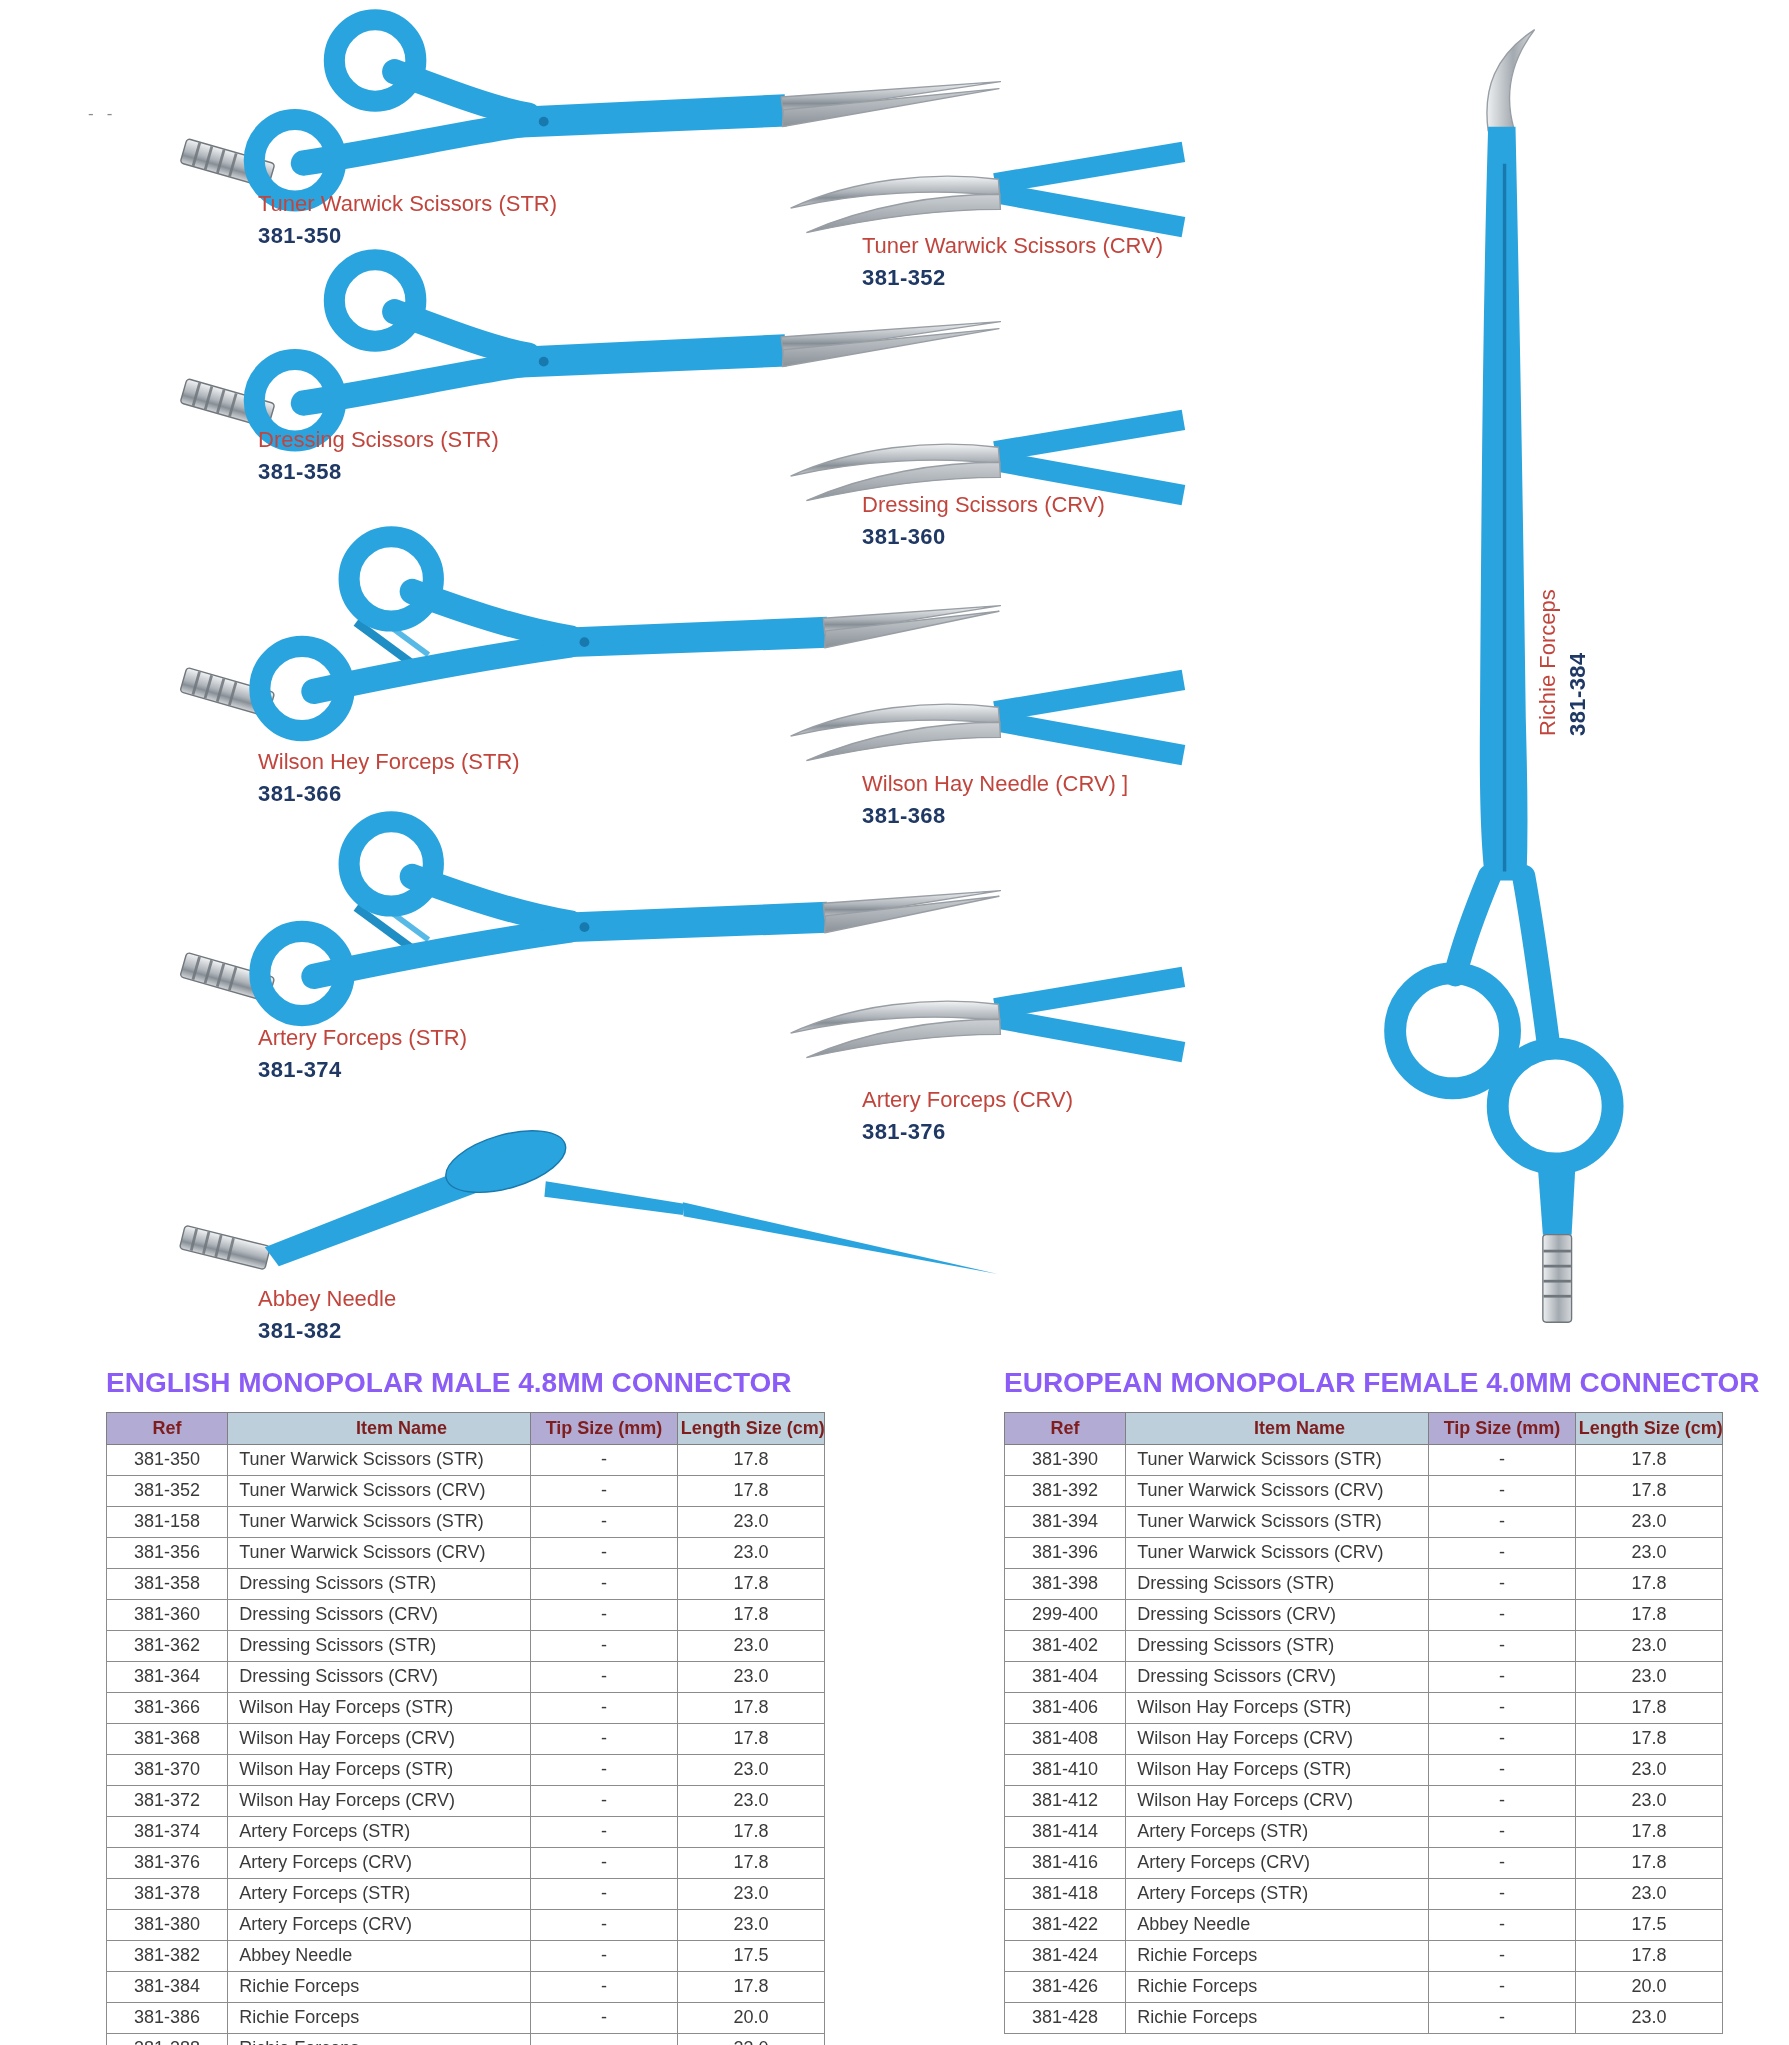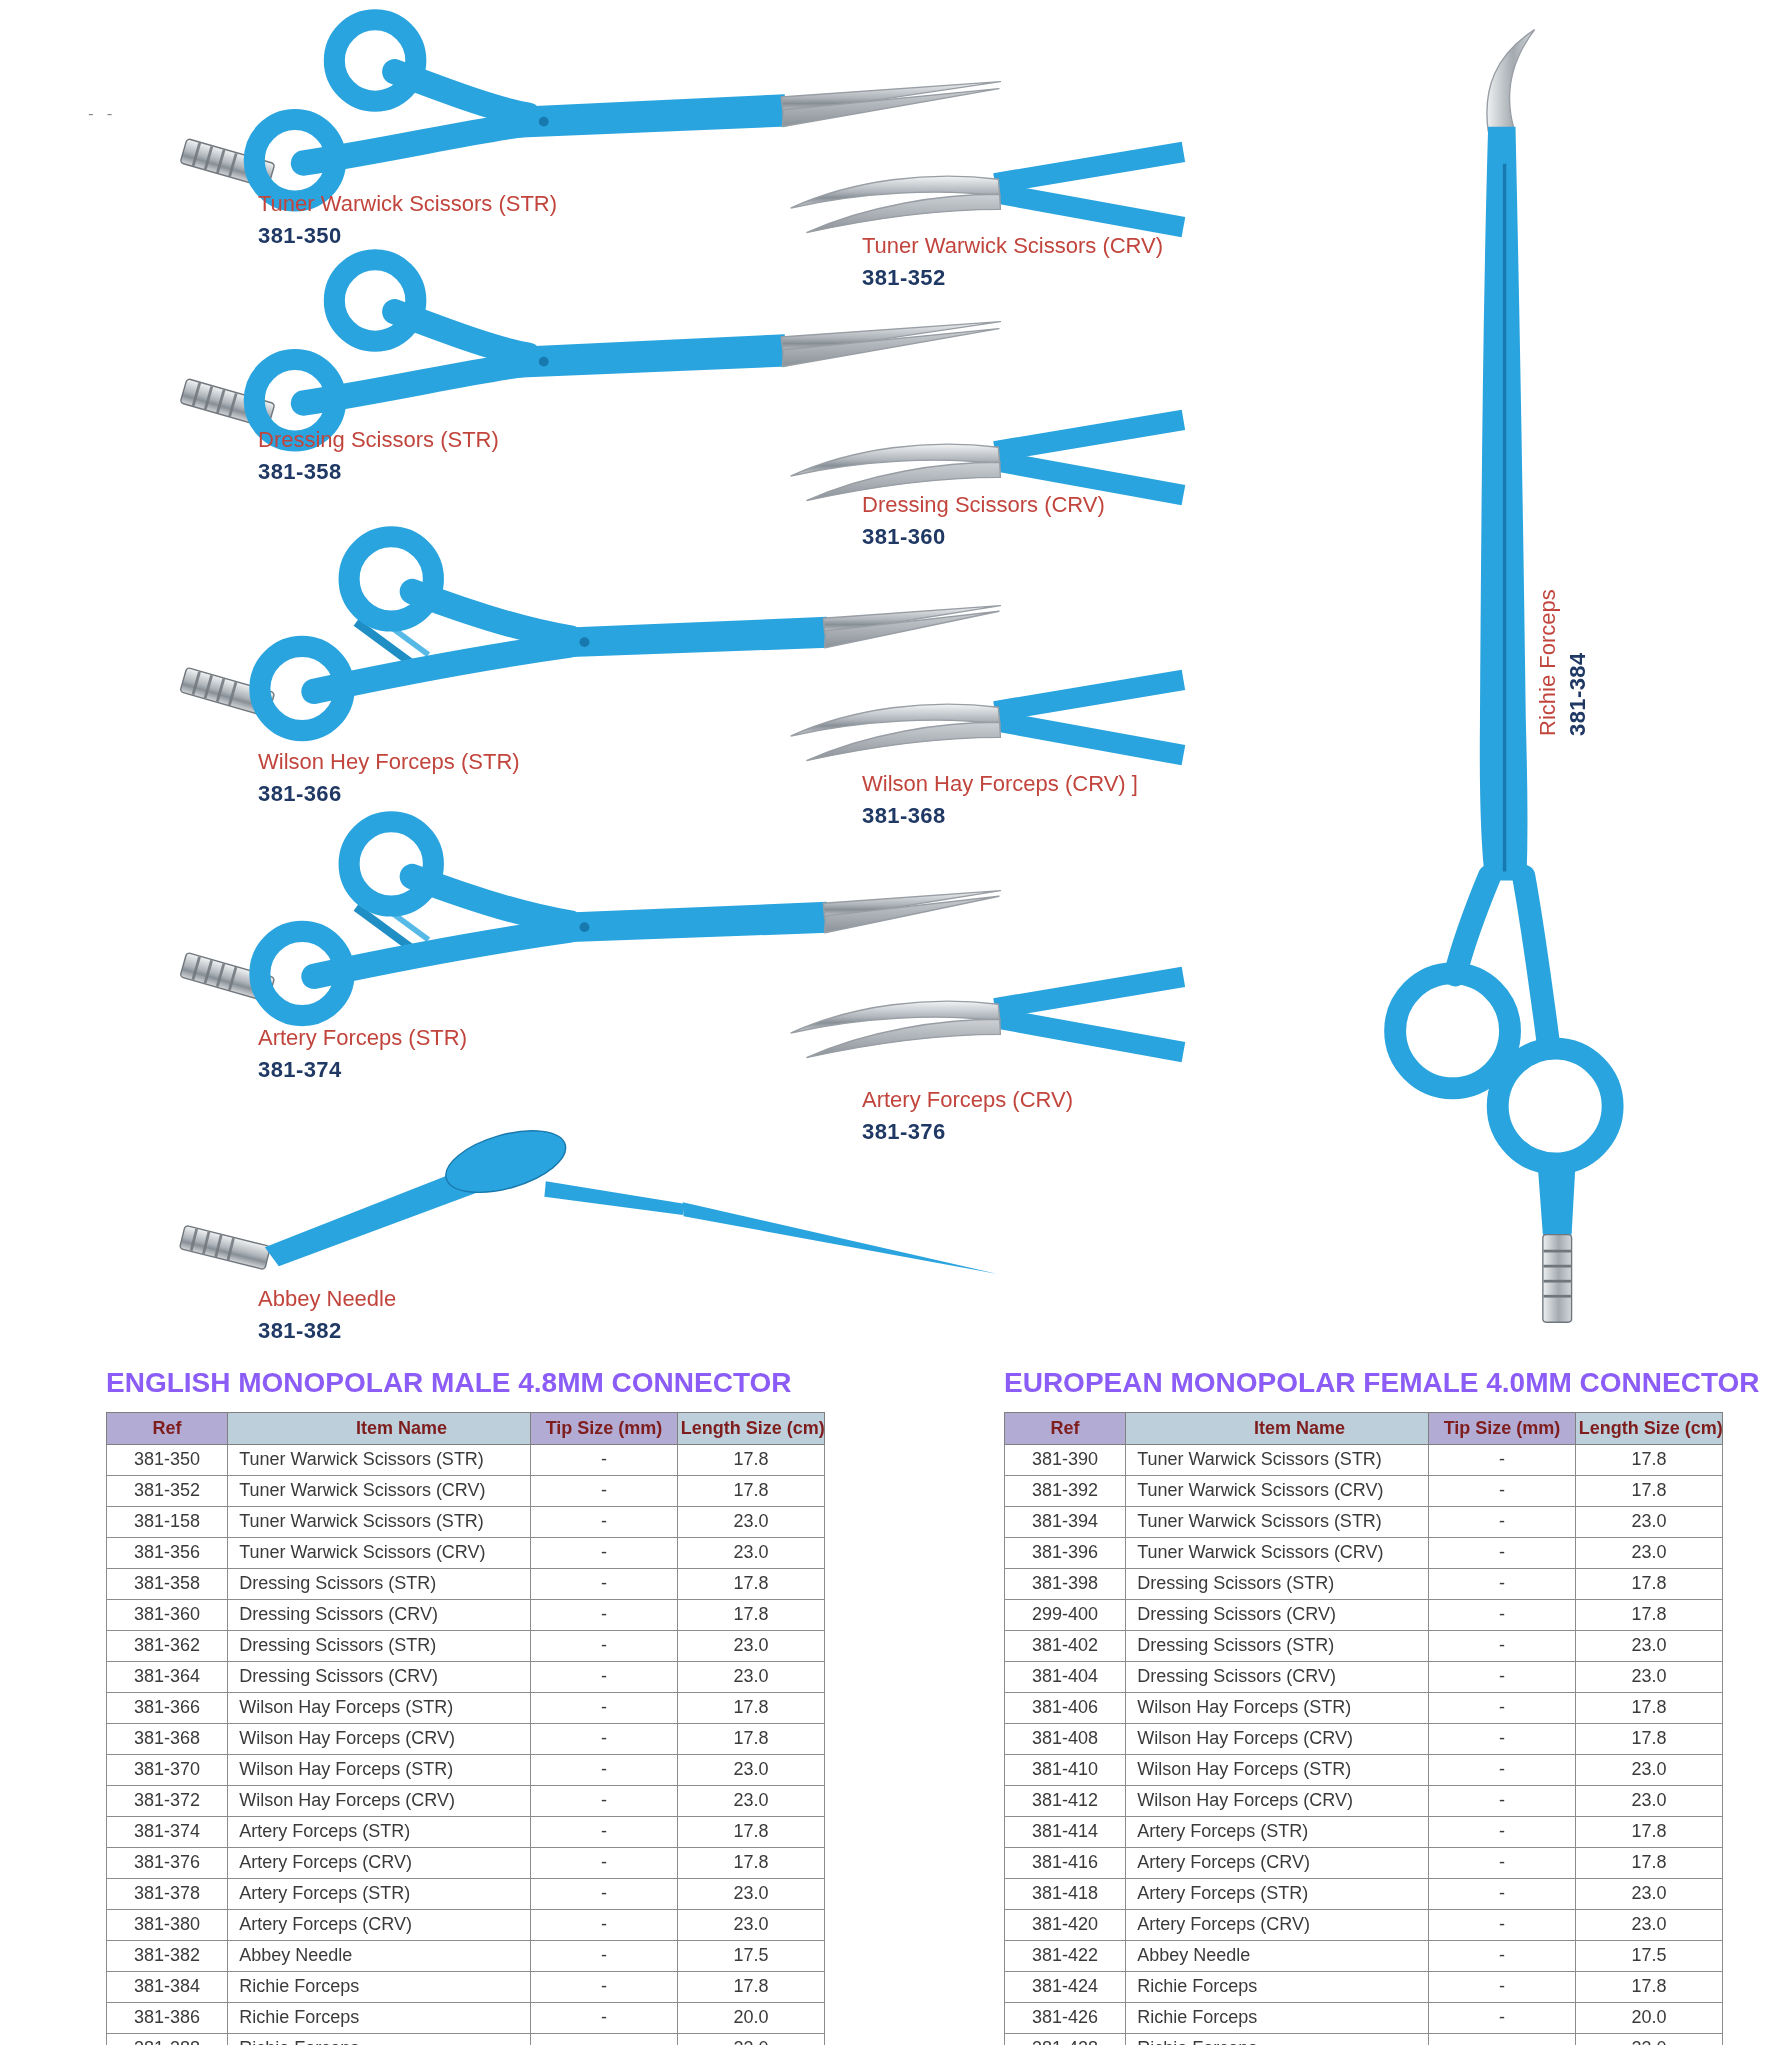--- a/index.html
+++ b/index.html
@@ -227,21 +227,21 @@
 </div>
 <div class="plabel" style="left:862px; top:492px;">
   <div class="pname">Dressing Scissors (CRV)</div>
   <div class="pref">381-360</div>
 </div>
 <div class="plabel" style="left:258px; top:749px;">
   <div class="pname">Wilson Hey Forceps (STR)</div>
   <div class="pref">381-366</div>
 </div>
 <div class="plabel" style="left:862px; top:771px;">
-  <div class="pname">Wilson Hay Forceps (CRV) ]</div>
+  <div class="pname">Wilson Hay Needle (CRV) ]</div>
   <div class="pref">381-368</div>
 </div>
 <div class="plabel" style="left:258px; top:1025px;">
   <div class="pname">Artery Forceps (STR)</div>
   <div class="pref">381-374</div>
 </div>
 <div class="plabel" style="left:862px; top:1087px;">
   <div class="pname">Artery Forceps (CRV)</div>
   <div class="pref">381-376</div>
 </div>
@@ -486,26 +486,20 @@
           <td class="col2">-</td>
           <td class="col3">17.8</td>
         </tr>
         <tr>
           <td class="col0">381-418</td>
           <td class="col1">Artery Forceps (STR)</td>
           <td class="col2">-</td>
           <td class="col3">23.0</td>
         </tr>
         <tr>
-          <td class="col0">381-420</td>
-          <td class="col1">Artery Forceps (CRV)</td>
-          <td class="col2">-</td>
-          <td class="col3">23.0</td>
-        </tr>
-        <tr>
           <td class="col0">381-422</td>
           <td class="col1">Abbey Needle</td>
           <td class="col2">-</td>
           <td class="col3">17.5</td>
         </tr>
         <tr>
           <td class="col0">381-424</td>
           <td class="col1">Richie Forceps</td>
           <td class="col2">-</td>
           <td class="col3">17.8</td>

